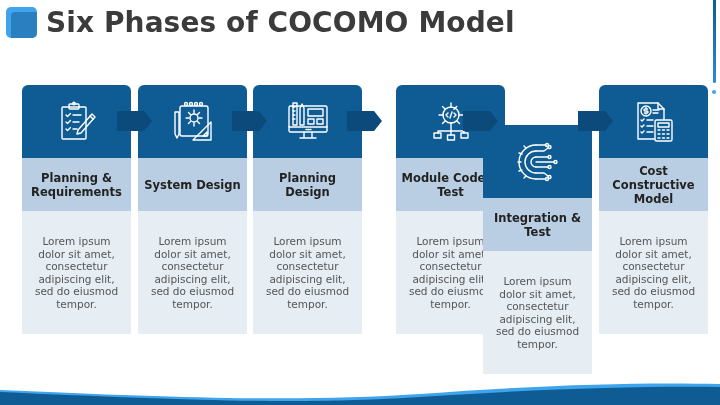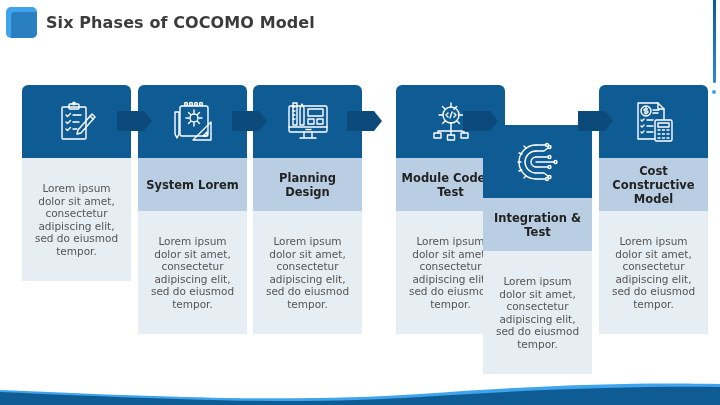--- a/index.html
+++ b/index.html
@@ -1,20 +1,20 @@
 <!DOCTYPE html>
 <html><head>
 <meta charset="utf-8">
 <style>
   html,body{margin:0;padding:0;}
   body{width:720px;height:405px;position:relative;overflow:hidden;background:#ffffff;font-family:"DejaVu Sans","Liberation Sans",sans-serif;}
   .title-wrap{position:absolute;left:6px;top:7px;height:30px;display:flex;align-items:center;}
   .title-square{width:31px;height:31px;border-radius:5px;background:#3fa4ec;position:relative;margin-right:9px;}
   .title-square::after{content:"";position:absolute;left:5px;top:5px;width:26px;height:26px;border-radius:4px 0 5px 0;background:#2a7fc1;}
-  .title{font-size:16px;font-weight:bold;color:#3b3b3b;letter-spacing:0.1px;}
+  .title{font-size:28px;font-weight:bold;color:#3b3b3b;letter-spacing:0.1px;}
   .side-bar{position:absolute;left:713px;top:0;width:3px;height:83px;background:linear-gradient(#0d5c95,#2b8bd5);border-radius:0 0 2px 2px;}
   .side-dot{position:absolute;left:712px;top:90px;width:4px;height:4px;border-radius:50%;background:#3fa4ec;}
   .card{position:absolute;top:85px;width:109px;height:249px;}
   .card-top{height:73px;background:#0f5c94;border-radius:6px 6px 0 0;display:flex;align-items:center;justify-content:center;}
   .card-top svg{width:44px;height:44px;}
   .card-head{height:53px;background:#b9cee2;display:flex;align-items:center;justify-content:center;text-align:center;font-size:11.5px;font-weight:bold;color:#222;line-height:14px;padding:0 4px;}
   .card-body{height:123px;background:#e6edf3;display:flex;align-items:center;justify-content:center;text-align:center;font-size:10.5px;color:#555;line-height:12.5px;padding:0 8px;box-sizing:border-box;}
   .arrow{position:absolute;top:111px;width:35px;height:20px;}
   .wave{position:absolute;left:0;bottom:0;width:720px;height:35px;}
 </style>
@@ -32,39 +32,40 @@
   <div class="card-top">
     <svg viewBox="0 0 44 44" fill="none" stroke="#fff" stroke-width="1.4" stroke-linecap="round" stroke-linejoin="round">
       <rect x="7" y="7" width="24" height="32" rx="1"></rect>
       <rect x="14" y="4" width="10" height="5" rx="1"></rect>
       <circle cx="19" cy="3.5" r="1.2"></circle>
       <path d="M11 15l1.5 1.5 3-3M18 15h8M11 22l1.5 1.5 3-3M18 22h6M11 29l1.5 1.5 3-3M18 29h4"></path>
       <path d="M37 14l3 3-14 16-4 1 1-4z"></path>
       <path d="M35 16l3 3"></path>
     </svg>
   </div>
+  <div class="card-head">Planning &amp; Requirements</div>
   <div class="card-body">Lorem ipsum dolor sit amet, consectetur adipiscing elit, sed do eiusmod tempor.</div>
 </div>
 
 <div class="card" style="left:138px;">
   <div class="card-top">
     <svg viewBox="0 0 44 44" fill="none" stroke="#fff" stroke-width="1.4" stroke-linecap="round" stroke-linejoin="round">
       <rect x="9" y="6" width="28" height="30" rx="2"></rect>
       <circle cx="15" cy="4" r="1.5"></circle>
         <circle cx="20" cy="4" r="1.5"></circle>
         <circle cx="25" cy="4" r="1.5"></circle>
         <circle cx="30" cy="4" r="1.5"></circle>
       <circle cx="23" cy="18" r="4"></circle>
       <path d="M23 10v3M23 23v3M15 18h3M28 18h3M17.5 12.5l2 2M26.5 21.5l2 2M17.5 23.5l2-2M26.5 14.5l2-2"></path>
       <path d="M4 12h4v22l-2 4-2-4z"></path>
       <path d="M40 22v18H22z"></path>
       <path d="M36 32v4h-4z"></path>
     </svg>
   </div>
-  <div class="card-head">System Lorem</div>
+  <div class="card-head">System Design</div>
   <div class="card-body">Lorem ipsum dolor sit amet, consectetur adipiscing elit, sed do eiusmod tempor.</div>
 </div>
 
 <div class="card" style="left:253px;">
   <div class="card-top">
     <svg viewBox="0 0 44 44" fill="none" stroke="#fff" stroke-width="1.4" stroke-linecap="round" stroke-linejoin="round">
       <rect x="3" y="6" width="38" height="26" rx="1.5"></rect>
       <path d="M3 27h38M18 32v5M26 32v5M14 38h16"></path>
       <rect x="7" y="3" width="4" height="22"></rect>
       <path d="M7 7h2M7 11h2M7 15h2M7 19h2"></path>

